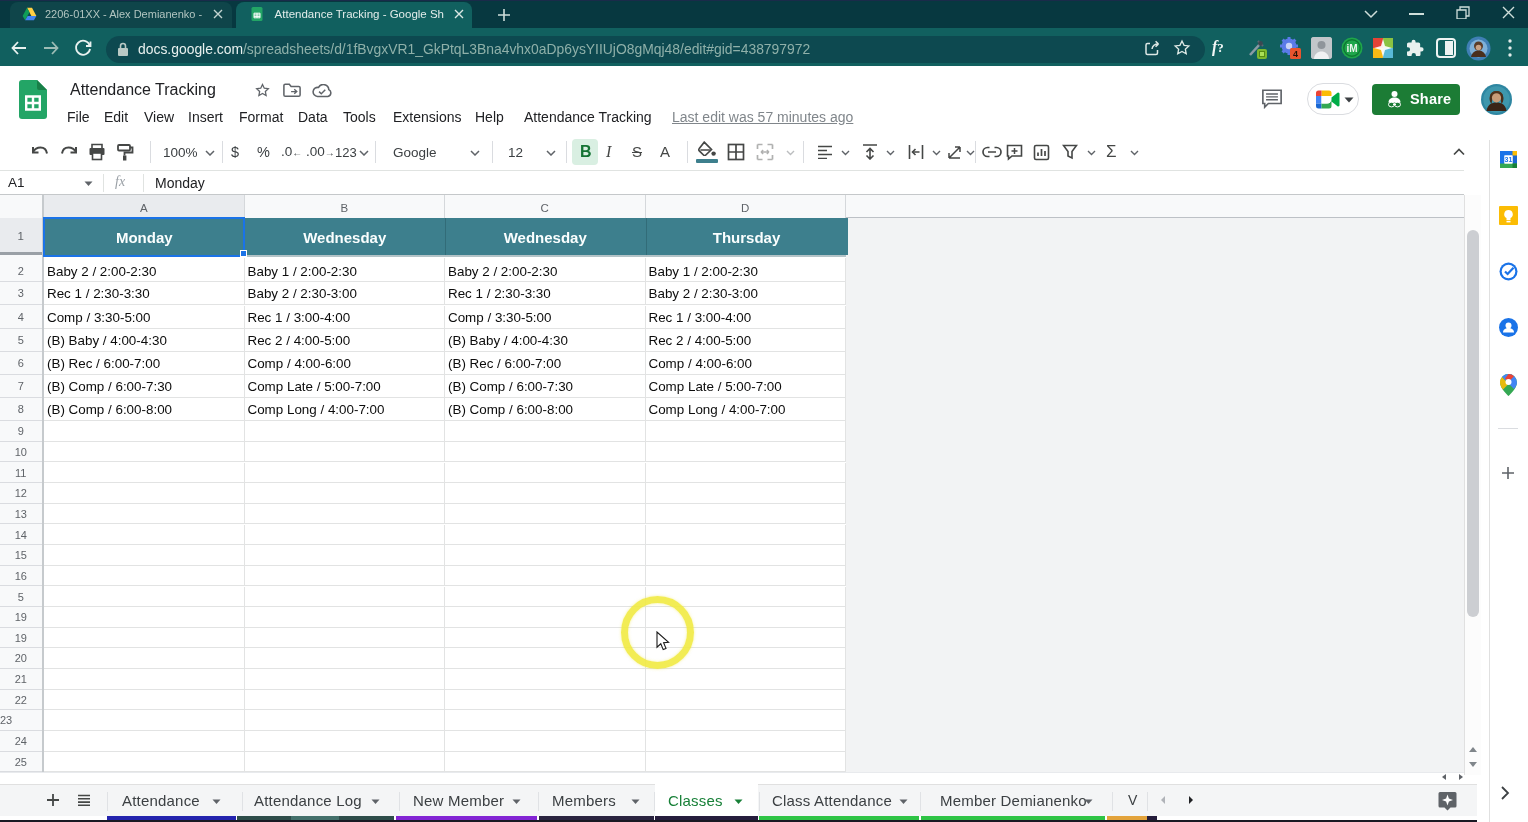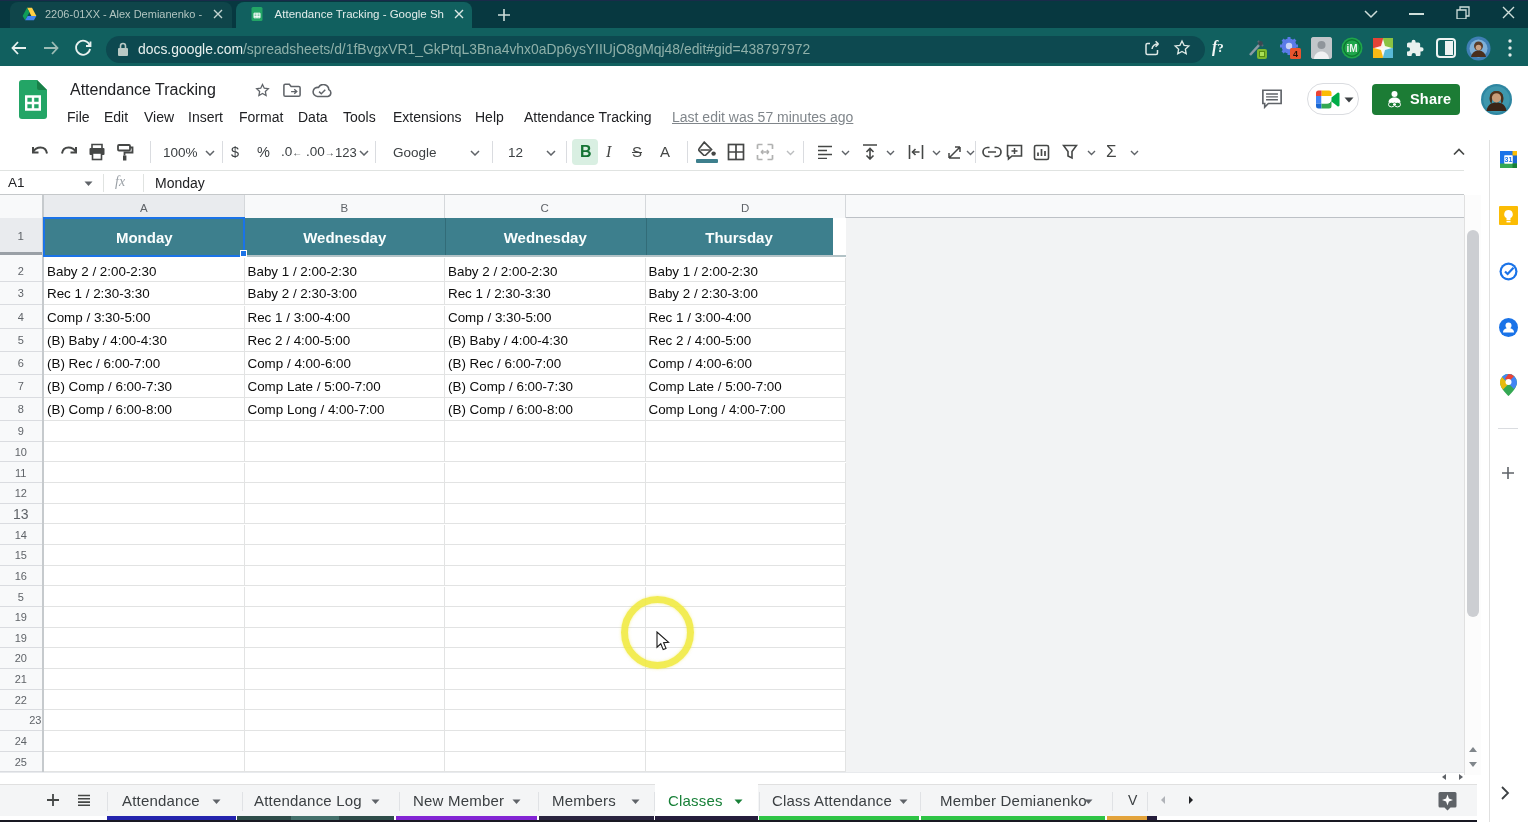--- a/index.html
+++ b/index.html
@@ -469,37 +469,37 @@
 <div class="abs" style="left:0;top:282.3px;width:41.5px;height:23.2px;border-bottom:1px solid #dadce0;color:#5f6368;font-size:11px;text-align:center;line-height:23.2px;">3</div>
 <div class="abs" style="left:0;top:305.5px;width:41.5px;height:23.2px;border-bottom:1px solid #dadce0;color:#5f6368;font-size:11px;text-align:center;line-height:23.2px;">4</div>
 <div class="abs" style="left:0;top:328.6px;width:41.5px;height:23.2px;border-bottom:1px solid #dadce0;color:#5f6368;font-size:11px;text-align:center;line-height:23.2px;">5</div>
 <div class="abs" style="left:0;top:351.8px;width:41.5px;height:23.2px;border-bottom:1px solid #dadce0;color:#5f6368;font-size:11px;text-align:center;line-height:23.2px;">6</div>
 <div class="abs" style="left:0;top:374.9px;width:41.5px;height:23.2px;border-bottom:1px solid #dadce0;color:#5f6368;font-size:11px;text-align:center;line-height:23.2px;">7</div>
 <div class="abs" style="left:0;top:398.1px;width:41.5px;height:23.2px;border-bottom:1px solid #dadce0;color:#5f6368;font-size:11px;text-align:center;line-height:23.2px;">8</div>
 <div class="abs" style="left:0;top:421.3px;width:41.5px;height:20.6px;border-bottom:1px solid #dadce0;color:#5f6368;font-size:11px;text-align:center;line-height:20.6px;">9</div>
 <div class="abs" style="left:0;top:441.9px;width:41.5px;height:20.6px;border-bottom:1px solid #dadce0;color:#5f6368;font-size:11px;text-align:center;line-height:20.6px;">10</div>
 <div class="abs" style="left:0;top:462.6px;width:41.5px;height:20.6px;border-bottom:1px solid #dadce0;color:#5f6368;font-size:11px;text-align:center;line-height:20.6px;">11</div>
 <div class="abs" style="left:0;top:483.2px;width:41.5px;height:20.6px;border-bottom:1px solid #dadce0;color:#5f6368;font-size:11px;text-align:center;line-height:20.6px;">12</div>
-<div class="abs" style="left:0;top:503.9px;width:41.5px;height:20.6px;border-bottom:1px solid #dadce0;color:#5f6368;font-size:14px;text-align:center;line-height:20.6px;">13</div>
+<div class="abs" style="left:0;top:503.9px;width:41.5px;height:20.6px;border-bottom:1px solid #dadce0;color:#5f6368;font-size:11px;text-align:center;line-height:20.6px;">13</div>
 <div class="abs" style="left:0;top:524.5px;width:41.5px;height:20.6px;border-bottom:1px solid #dadce0;color:#5f6368;font-size:11px;text-align:center;line-height:20.6px;">14</div>
 <div class="abs" style="left:0;top:545.2px;width:41.5px;height:20.6px;border-bottom:1px solid #dadce0;color:#5f6368;font-size:11px;text-align:center;line-height:20.6px;">15</div>
 <div class="abs" style="left:0;top:565.8px;width:41.5px;height:20.6px;border-bottom:1px solid #dadce0;color:#5f6368;font-size:11px;text-align:center;line-height:20.6px;">16</div>
 <div class="abs" style="left:0;top:586.5px;width:41.5px;height:20.6px;border-bottom:1px solid #dadce0;color:#5f6368;font-size:11px;text-align:center;line-height:20.6px;">5</div>
 <div class="abs" style="left:0;top:607.1px;width:41.5px;height:20.6px;border-bottom:1px solid #dadce0;color:#5f6368;font-size:11px;text-align:center;line-height:20.6px;">19</div>
 <div class="abs" style="left:0;top:627.8px;width:41.5px;height:20.6px;border-bottom:1px solid #dadce0;color:#5f6368;font-size:11px;text-align:center;line-height:20.6px;">19</div>
 <div class="abs" style="left:0;top:648.4px;width:41.5px;height:20.6px;border-bottom:1px solid #dadce0;color:#5f6368;font-size:11px;text-align:center;line-height:20.6px;">20</div>
 <div class="abs" style="left:0;top:669.1px;width:41.5px;height:20.6px;border-bottom:1px solid #dadce0;color:#5f6368;font-size:11px;text-align:center;line-height:20.6px;">21</div>
 <div class="abs" style="left:0;top:689.7px;width:41.5px;height:20.6px;border-bottom:1px solid #dadce0;color:#5f6368;font-size:11px;text-align:center;line-height:20.6px;">22</div>
-<div class="abs" style="left:0;top:710.4px;width:41.5px;height:20.6px;border-bottom:1px solid #dadce0;color:#5f6368;font-size:11px;text-align:right;line-height:20.6px;">23</div>
+<div class="abs" style="left:0;top:710.4px;width:41.5px;height:20.6px;border-bottom:1px solid #dadce0;color:#5f6368;font-size:11px;text-align:left;line-height:20.6px;">23</div>
 <div class="abs" style="left:0;top:731.0px;width:41.5px;height:20.6px;border-bottom:1px solid #dadce0;color:#5f6368;font-size:11px;text-align:center;line-height:20.6px;">24</div>
 <div class="abs" style="left:0;top:751.7px;width:41.5px;height:20.6px;border-bottom:1px solid #dadce0;color:#5f6368;font-size:11px;text-align:center;line-height:20.6px;">25</div>
 <div class="abs" style="left:44px;top:217.5px;width:200.5px;height:37.0px;background:#3d7f8d;color:#fafefe;font-weight:bold;font-size:15px;text-align:center;padding-top:4px;line-height:31.0px;font-family:'Liberation Sans',sans-serif;">Monday</div>
 <div class="abs" style="left:244.5px;top:217.5px;width:200.5px;height:37.0px;background:#3d7f8d;color:#fafefe;font-weight:bold;font-size:15px;text-align:center;padding-top:4px;line-height:31.0px;font-family:'Liberation Sans',sans-serif;">Wednesday</div>
 <div class="abs" style="left:445px;top:217.5px;width:200.5px;height:37.0px;background:#3d7f8d;color:#fafefe;font-weight:bold;font-size:15px;text-align:center;padding-top:4px;line-height:31.0px;font-family:'Liberation Sans',sans-serif;">Wednesday</div>
-<div class="abs" style="left:645.5px;top:217.5px;width:187px;height:37.0px;background:#3d7f8d;color:#fafefe;font-weight:bold;font-size:15px;text-align:center;padding-top:4px;line-height:31.0px;font-family:'Liberation Sans',sans-serif;">Thursday</div>
+<div class="abs" style="left:645.5px;top:217.5px;width:202px;height:37.0px;background:#3d7f8d;color:#fafefe;font-weight:bold;font-size:15px;text-align:center;padding-top:4px;line-height:31.0px;font-family:'Liberation Sans',sans-serif;">Thursday</div>
 <div class="abs" style="left:445px;top:217.5px;width:1px;height:37.0px;background:rgba(20,50,58,0.25);"></div>
 <div class="abs" style="left:645.5px;top:217.5px;width:1px;height:37.0px;background:rgba(20,50,58,0.25);"></div>
 <div class="abs" style="left:44px;top:254.5px;width:802px;height:2.5px;background:#b3c3c7;"></div>
 <div class="abs" style="left:44.0px;top:257.5px;width:200.5px;height:24.8px;border-bottom:1px solid #e2e3e3;border-right:1px solid #e2e3e3;color:#0c0c0c;font-size:13.4px;line-height:27.4px;padding-left:3px;white-space:nowrap;overflow:hidden;">Baby 2 / 2:00-2:30</div>
 <div class="abs" style="left:244.5px;top:257.5px;width:200.5px;height:24.8px;border-bottom:1px solid #e2e3e3;border-right:1px solid #e2e3e3;color:#0c0c0c;font-size:13.4px;line-height:27.4px;padding-left:3px;white-space:nowrap;overflow:hidden;">Baby 1 / 2:00-2:30</div>
 <div class="abs" style="left:445.0px;top:257.5px;width:200.5px;height:24.8px;border-bottom:1px solid #e2e3e3;border-right:1px solid #e2e3e3;color:#0c0c0c;font-size:13.4px;line-height:27.4px;padding-left:3px;white-space:nowrap;overflow:hidden;">Baby 2 / 2:00-2:30</div>
 <div class="abs" style="left:645.5px;top:257.5px;width:200.5px;height:24.8px;border-bottom:1px solid #e2e3e3;border-right:1px solid #e2e3e3;color:#0c0c0c;font-size:13.4px;line-height:27.4px;padding-left:3px;white-space:nowrap;overflow:hidden;">Baby 1 / 2:00-2:30</div>
 <div class="abs" style="left:44.0px;top:282.3px;width:200.5px;height:23.2px;border-bottom:1px solid #e2e3e3;border-right:1px solid #e2e3e3;color:#0c0c0c;font-size:13.4px;line-height:23.2px;padding-left:3px;white-space:nowrap;overflow:hidden;">Rec 1 / 2:30-3:30</div>
 <div class="abs" style="left:244.5px;top:282.3px;width:200.5px;height:23.2px;border-bottom:1px solid #e2e3e3;border-right:1px solid #e2e3e3;color:#0c0c0c;font-size:13.4px;line-height:23.2px;padding-left:3px;white-space:nowrap;overflow:hidden;">Baby 2 / 2:30-3:00</div>
 <div class="abs" style="left:445.0px;top:282.3px;width:200.5px;height:23.2px;border-bottom:1px solid #e2e3e3;border-right:1px solid #e2e3e3;color:#0c0c0c;font-size:13.4px;line-height:23.2px;padding-left:3px;white-space:nowrap;overflow:hidden;">Rec 1 / 2:30-3:30</div>

